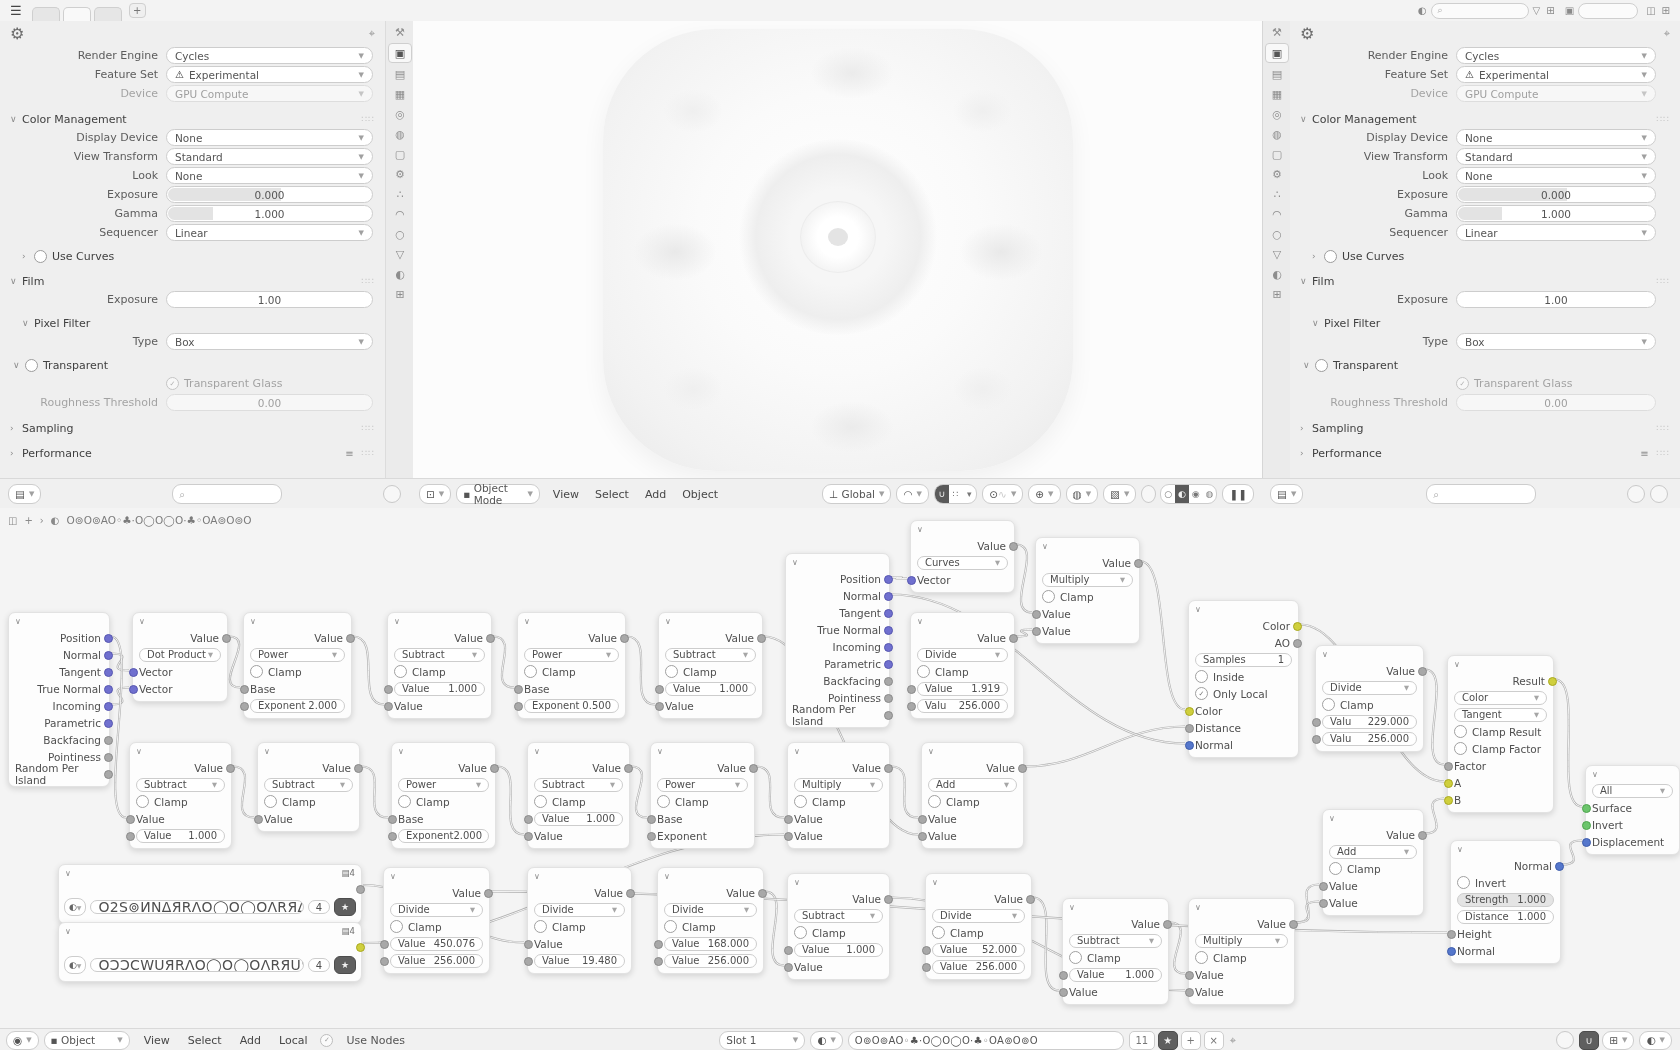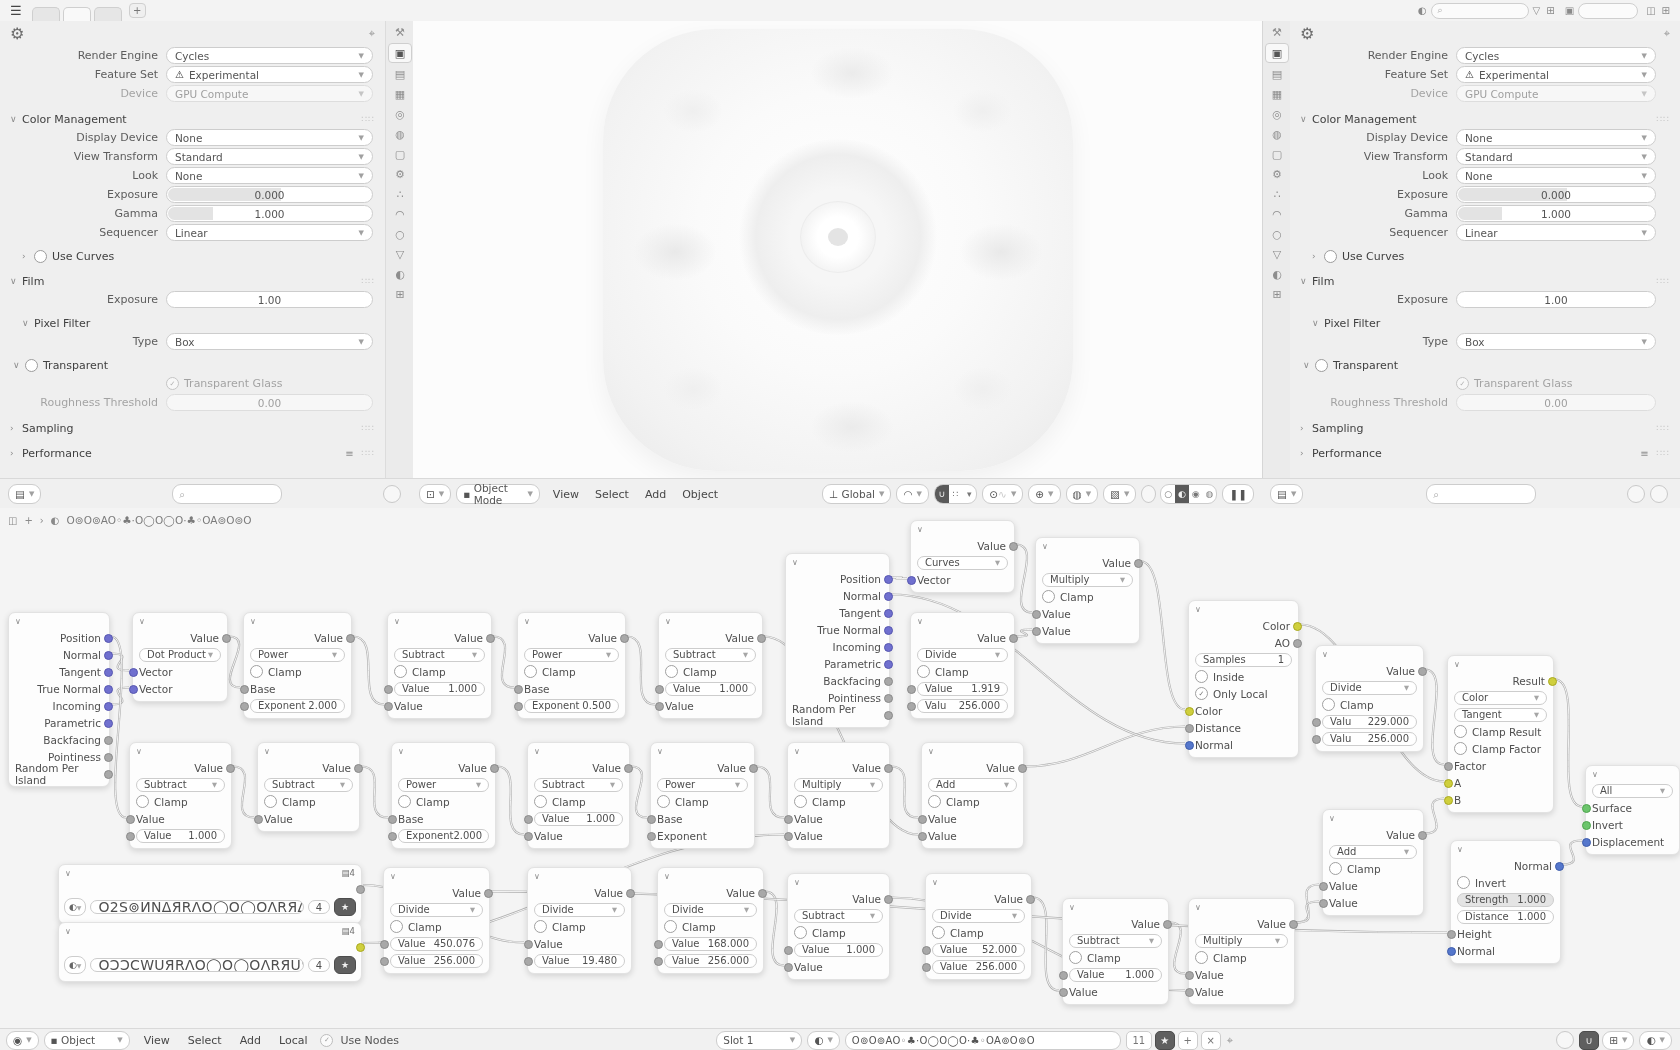--- a/index.html
+++ b/index.html
@@ -1570,21 +1570,21 @@
 </div>
 
 <div id="node-footer">
   <span class="nf-pill" style="margin-left:6px">◉<span class="chev">▼</span></span>
   <span class="nf-pill">▪&nbsp;<span>Object</span><span class="chev" style="margin-left:22px">▼</span></span>
   <span class="nf-menu nf-m">View</span>
   <span class="nf-menu nf-m">Select</span>
   <span class="nf-menu nf-m">Add</span>
   <span class="nf-menu nf-m">Local</span>
   <span class="nchk" style="margin-left:4px;opacity:.65">✓</span>
-  <span style="color:#555;margin-left:2px">Use Nodes</span>
+  <span style="color:#555;margin-left:8px">Use Nodes</span>
   <span style="margin-left:auto"></span>
   <span class="nf-pill" style="width:72px">
       <span>Slot 1</span>
       <span class="chev" style="margin-left:auto">▼</span>
     </span>
   <span class="nf-pill">◐<span class="chev">▼</span></span>
   <span class="nf-pill" style="width:262px;letter-spacing:.3px;font-size:10px">
       <span>O⊚O⊚AO◦♣·O◯O◯O·♣◦OA⊚O⊚O</span>
     </span>
   <span class="nf-sq" style="width:24px">11</span>

